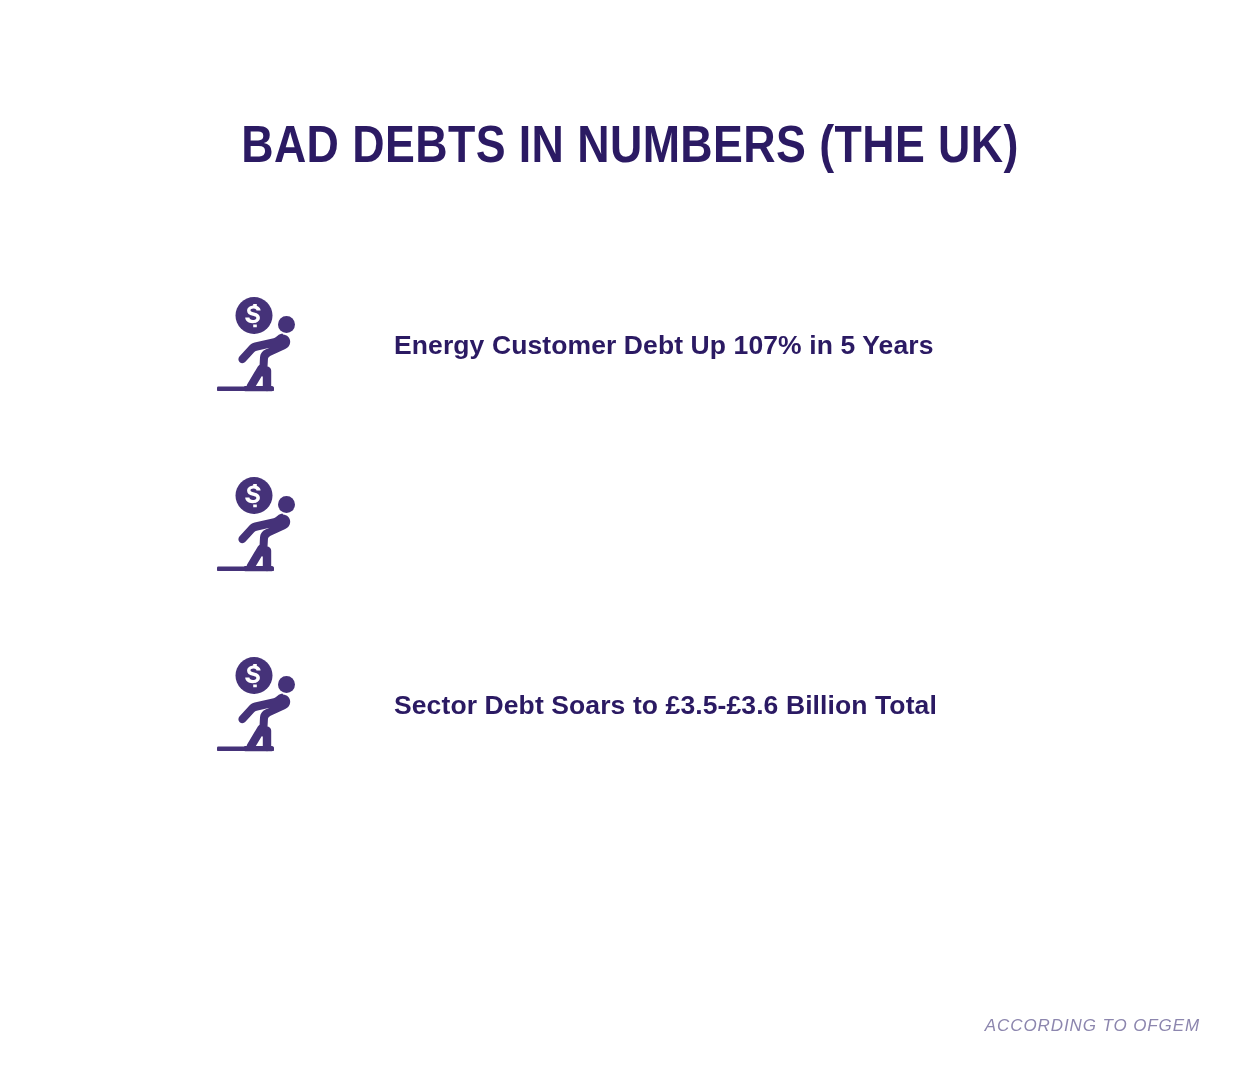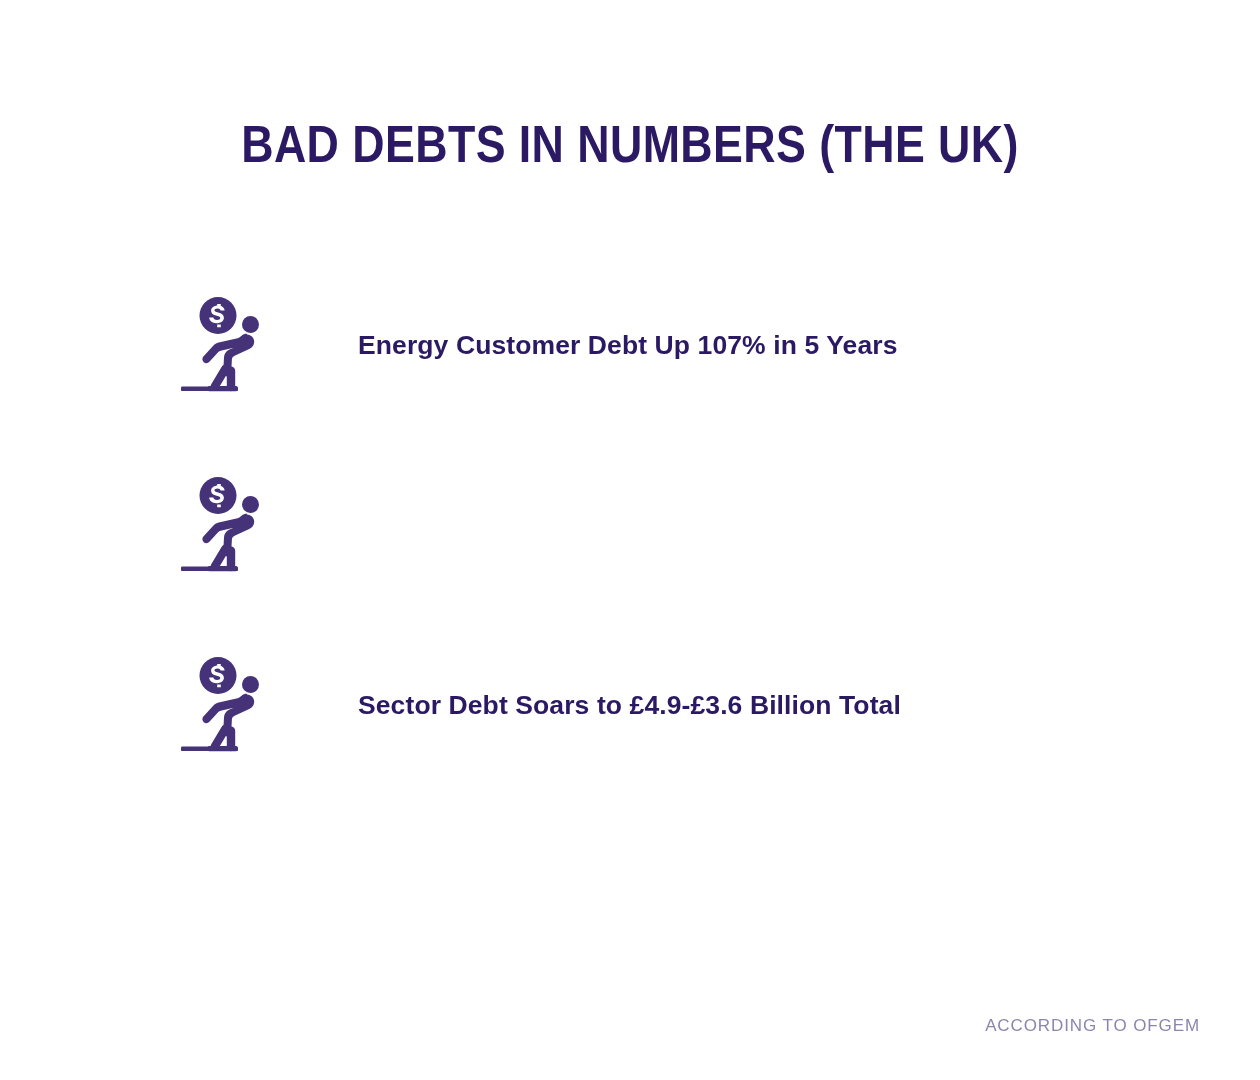--- a/index.html
+++ b/index.html
@@ -46,20 +46,21 @@
     position: absolute;
     top: 255px;
     left: 0;
     width: 1260px;
   }
   .fact-row {
     position: relative;
     height: 180px;
     display: flex;
     align-items: center;
+    margin-left: 36px;
   }
   .icon-slot {
     width: 100px;
     margin-left: 180px;
     flex: 0 0 100px;
     display: flex;
     align-items: center;
     justify-content: flex-start;
   }
   .debt-icon {
@@ -83,20 +84,21 @@
     position: absolute;
     right: 60px;
     top: 1016px;
     color: #8C86AE;
     font-family: "Liberation Sans", sans-serif;
     font-weight: 400;
     font-size: 17px;
     letter-spacing: 0.9px;
     text-transform: uppercase;
     white-space: nowrap;
+    font-style: italic;
   }
 </style>
 </head>
 <body>
 
 <div class="canvas">
 
   <h1 class="title">BAD DEBTS IN NUMBERS (THE UK)</h1>
 
   <div class="rows">
@@ -141,20 +143,20 @@
           <path d="M37.2 8.0 h3.6 v2.6 h-3.6 z M37.2 28.4 h3.6 v2.8 h-3.6 z" fill="#ffffff"></path>
           <path d="M44.6 14.6 c0-3.0 -2.8-5.2 -6.6-5.2 c-3.9 0 -6.9 2.1 -6.9 5.3 c0 2.6 1.9 4.1 5.6 5.0 c2.7 0.7 3.6 1.2 3.6 2.3 c0 1.2 -1.3 2.0 -3.3 2.0 c-2.1 0 -3.5 -0.9 -3.6 -2.5 h-4.2 c0.1 3.4 3.0 5.7 7.2 5.7 c4.4 0 7.5 -2.2 7.5 -5.5 c0 -2.7 -1.8 -4.2 -5.8 -5.2 c-2.8 -0.7 -3.6 -1.2 -3.6 -2.2 c0 -1.1 1.1 -1.8 2.9 -1.8 c1.9 0 3.0 0.8 3.1 2.1 z" fill="#ffffff"></path>
           <circle cx="70.5" cy="28.5" r="8.5" fill="#453279"></circle>
           <path d="M66.8 38.5 c4.5 0.2 7.6 3.4 7.4 7.6 c-0.15 3.2 -1.9 5.6 -5.0 7.0 l-14.6 6.6 c-1.6 0.75 -2.6 2.1 -2.7 3.7 l-0.7 13.2 c-0.12 2.3 -2.0 4.0 -4.2 3.9 c-2.2 -0.12 -3.9 -2.0 -3.8 -4.25 l0.8 -15.0 c0.18 -3.4 2.2 -6.2 5.5 -7.7 l4.1 -1.85 l-12.9 3.0 c-1.0 0.22 -1.9 0.75 -2.6 1.5 l-8.7 9.6 c-1.5 1.65 -4.0 1.8 -5.65 0.35 c-1.65 -1.5 -1.8 -4.0 -0.35 -5.65 l9.6 -10.6 c1.5 -1.65 3.5 -2.8 5.7 -3.3 l18.9 -4.4 c0.9 -0.2 1.7 -0.6 2.4 -1.2 l1.6 -1.35 c1.6 -1.35 3.5 -1.95 5.5 -1.85 z" fill="#453279"></path>
           <path d="M51.0 70.5 c2.3 0 4.2 1.9 4.2 4.2 l0 16.3 c0 2.3 -1.9 4.2 -4.2 4.2 c-2.3 0 -4.2 -1.9 -4.2 -4.2 l0 -16.3 c0 -2.3 1.9 -4.2 4.2 -4.2 z" fill="#453279"></path>
           <path d="M47.6 69.0 c1.9 1.2 2.5 3.7 1.35 5.7 l-10.6 17.8 c-1.2 2.0 -3.75 2.6 -5.7 1.45 c-1.95 -1.18 -2.6 -3.7 -1.4 -5.7 l10.6 -17.8 c1.18 -2.0 3.75 -2.65 5.75 -1.45 z" fill="#453279"></path>
           <rect x="1" y="90.5" width="57" height="4.6" rx="1.2" fill="#453279"></rect>
           <rect x="28" y="90.0" width="29" height="5.2" rx="1.2" fill="#453279"></rect>
         </svg>
       </div>
-      <div class="fact-text">Sector Debt Soars to £4.9-£3.6 Billion Total</div>
+      <div class="fact-text">Sector Debt Soars to £3.5-£3.6 Billion Total</div>
     </div>
 
   </div>
 
   <div class="source-note">ACCORDING TO OFGEM</div>
 
 </div>
 
 </body></html>

